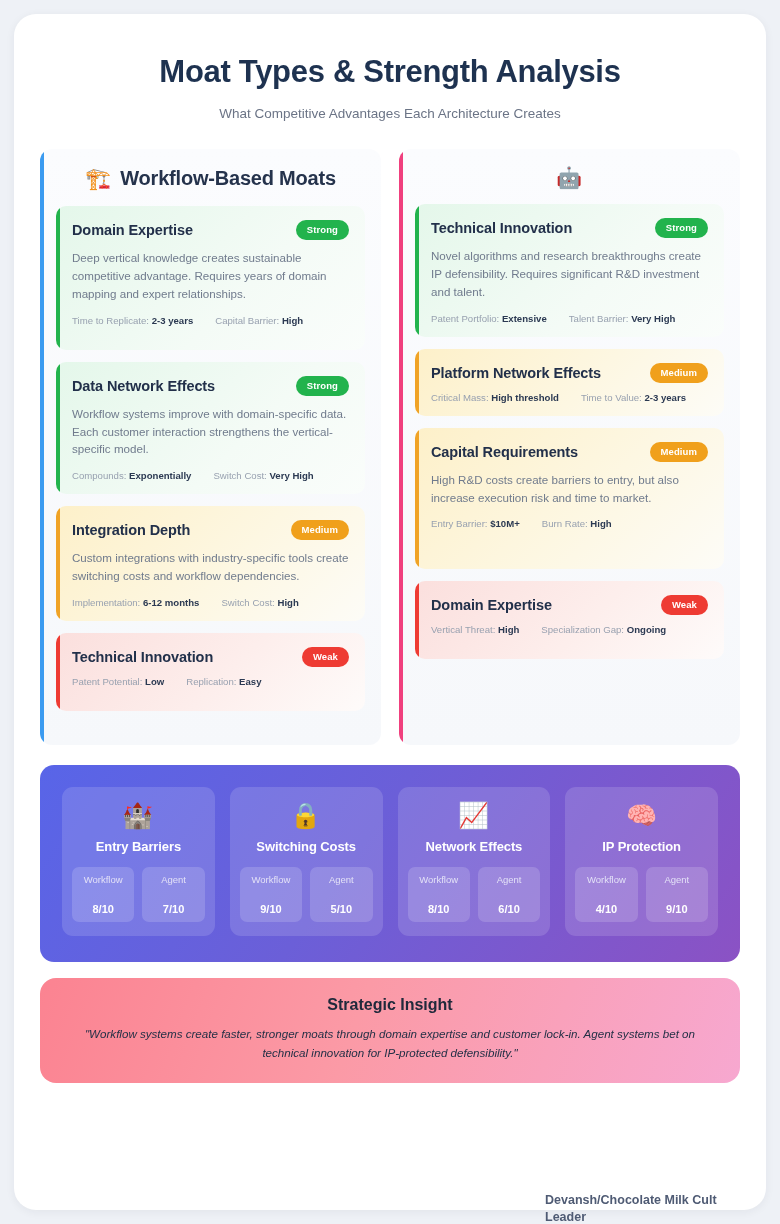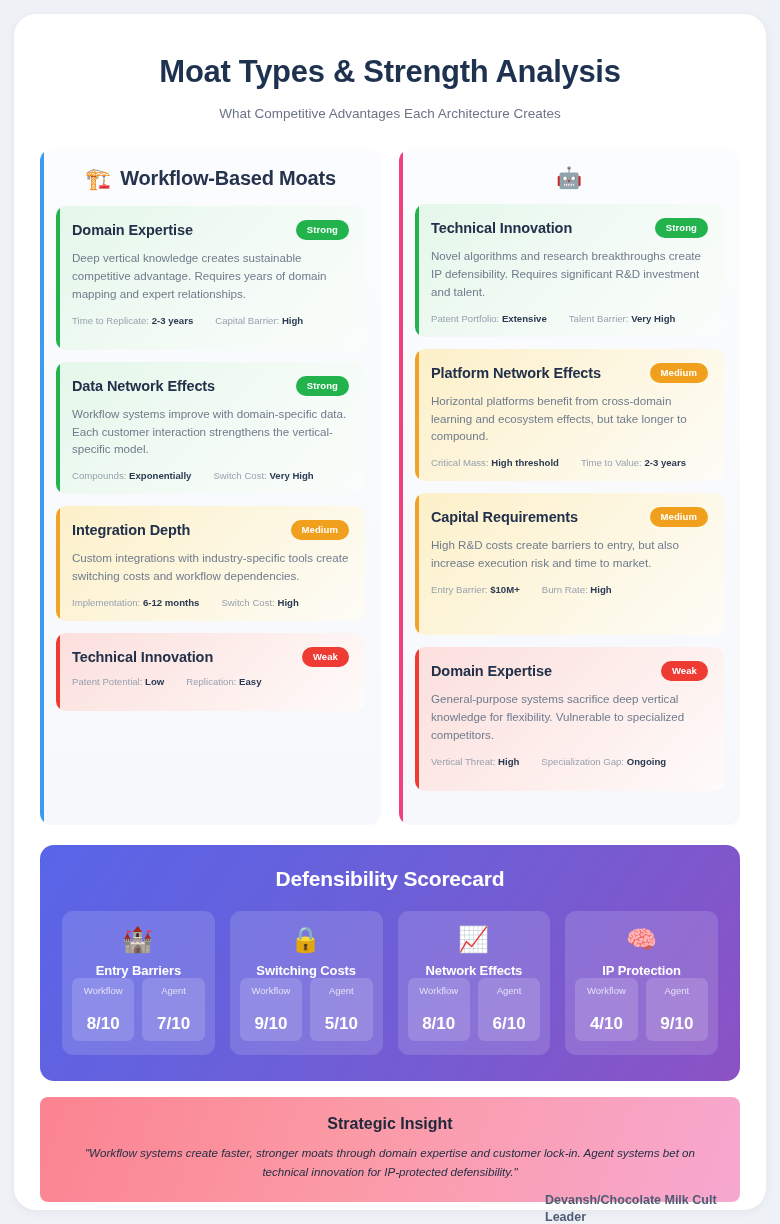--- a/index.html
+++ b/index.html
@@ -183,48 +183,48 @@
     background: rgba(255,255,255,.14);
     border-radius: 11px;
     padding: 16px 10px 14px 10px;
     text-align: center;
   }
   .sc-emj { font-size: 25px; line-height: 1; margin-bottom: 11px; display: block; }
   .sc-label {
     color: #ffffff;
     font-size: 13px;
     font-weight: 700;
-    margin-bottom: 0;
+    margin-bottom: 13px;
     letter-spacing: -0.1px;
   }
   .sc-scores { display: flex; gap: 8px; justify-content: center; }
   .sc-pill {
     flex: 1 1 0;
     background: rgba(255,255,255,.16);
     border-radius: 7px;
     padding: 7px 2px 7px 2px;
   }
   .sc-pill .k {
     display: block;
     color: #e3e1f7;
     font-size: 9.5px;
     margin-bottom: 18px;
   }
   .sc-pill .v {
     display: block;
     color: #ffffff;
-    font-size: 17px;
+    font-size: 11px;
     font-weight: 700;
   }
 
   
   .insight {
     margin-top: 16px;
     background: linear-gradient(110deg,#fb8391 0%, #fb9aa6 45%, #f7a8d0 100%);
-    border-radius: 8px;
+    border-radius: 16px;
     padding: 18px 34px 20px 34px;
     text-align: center;
   }
   .ins-title {
     color: #20293b;
     font-size: 16px;
     font-weight: 700;
     margin-bottom: 11px;
   }
   .ins-quote {
@@ -321,21 +321,20 @@
             <div class="metrics">
               <span class="metric"><span>Patent Portfolio:</span> <b>Extensive</b></span>
               <span class="metric"><span>Talent Barrier:</span> <b>Very High</b></span>
             </div>
           </div>
           <div class="moat medium">
             <div class="moat-top">
               <span class="moat-name">Platform Network Effects</span>
               <span class="badge s-medium">Medium</span>
             </div>
-            <div class="moat-desc">Horizontal platforms benefit from cross-domain learning and ecosystem effects, but take longer to compound.</div>
             <div class="metrics">
               <span class="metric"><span>Critical Mass:</span> <b>High threshold</b></span>
               <span class="metric"><span>Time to Value:</span> <b>2-3 years</b></span>
             </div>
           </div>
           <div class="moat medium taller">
             <div class="moat-top">
               <span class="moat-name">Capital Requirements</span>
               <span class="badge s-medium">Medium</span>
             </div>
@@ -343,31 +342,29 @@
             <div class="metrics">
               <span class="metric"><span>Entry Barrier:</span> <b>$10M+</b></span>
               <span class="metric"><span>Burn Rate:</span> <b>High</b></span>
             </div>
           </div>
           <div class="moat weak tall">
             <div class="moat-top">
               <span class="moat-name">Domain Expertise</span>
               <span class="badge s-weak">Weak</span>
             </div>
-            <div class="moat-desc">General-purpose systems sacrifice deep vertical knowledge for flexibility. Vulnerable to specialized competitors.</div>
             <div class="metrics">
               <span class="metric"><span>Vertical Threat:</span> <b>High</b></span>
               <span class="metric"><span>Specialization Gap:</span> <b>Ongoing</b></span>
             </div>
           </div>
         </div>
       </div>
 
     <div class="scorecard">
-      <div class="sc-title">Defensibility Scorecard</div>
       <div class="sc-grid" id="scGrid">
           <div class="sc-item">
             <span class="sc-emj">🏰</span>
             <div class="sc-label">Entry Barriers</div>
             <div class="sc-scores">
               <div class="sc-pill">
                 <span class="k">Workflow</span>
                 <span class="v">8/10</span>
               </div>
               <div class="sc-pill">

